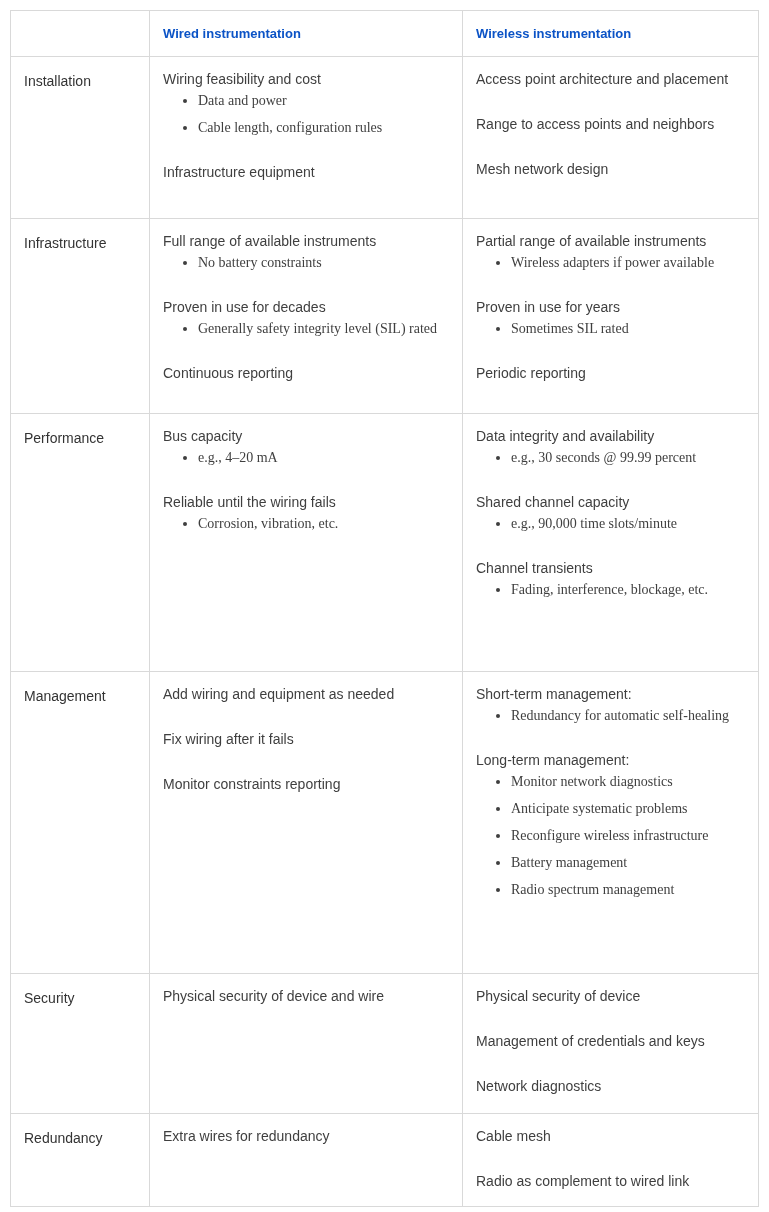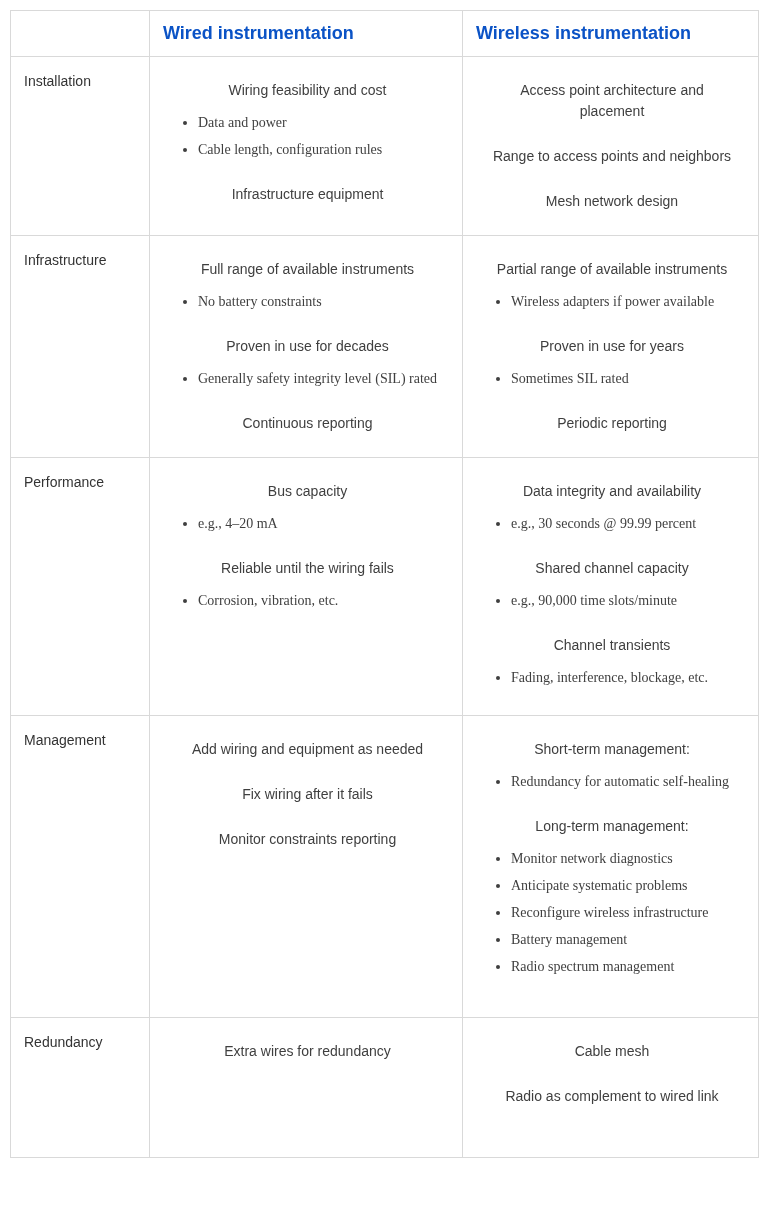--- a/index.html
+++ b/index.html
@@ -28,37 +28,37 @@
   th,td{
     border:1px solid var(--border);
     vertical-align:top;
     text-align:left;
     padding:12px 10px 12px 13px;
   }
   thead tr{height:43px;}
   th{
     color:var(--header-text);
     font-weight:bold;
-    font-size:18px;
+    font-size:13px;
   }
   td.row-label{
     font-weight:normal;
     color:var(--label-text);
     padding-top:14px;
   }
   
   tbody tr:nth-child(1){height:162px;}
   tbody tr:nth-child(2){height:195px;}
   tbody tr:nth-child(3){height:258px;}
   tbody tr:nth-child(4){height:302px;padding-left:15px;}
   tbody tr:nth-child(5){height:140px;}
   tbody tr:nth-child(6){height:93px;}
   .block{margin:0 0 24px 0;}
   .block:last-child{margin-bottom:0;}
-  .block p{margin:11px;text-align:center;}
+  .block p{margin:0;}
   .block ul{
     margin:0;
     padding-left:35px;
     list-style-type:disc;
     font-family:Liberation Serif, serif;
   }
   .block li{margin:0 0 6px 0;}
   .block li:last-child{margin-bottom:0;}
 </style>
 </head>
@@ -205,20 +205,39 @@
                 <li>Monitor network diagnostics</li>
                 <li>Anticipate systematic problems</li>
                 <li>Reconfigure wireless infrastructure</li>
                 <li>Battery management</li>
                 <li>Radio spectrum management</li>
               </ul>
             </div>
           </td>
         </tr>
         <tr>
+          <td class="row-label">Security</td>
+          <td>
+            <div class="block">
+              <p>Physical security of device and wire</p>
+            </div>
+          </td>
+          <td>
+            <div class="block">
+              <p>Physical security of device</p>
+            </div>
+            <div class="block">
+              <p>Management of credentials and keys</p>
+            </div>
+            <div class="block">
+              <p>Network diagnostics</p>
+            </div>
+          </td>
+        </tr>
+        <tr>
           <td class="row-label">Redundancy</td>
           <td>
             <div class="block">
               <p>Extra wires for redundancy</p>
             </div>
           </td>
           <td>
             <div class="block">
               <p>Cable mesh</p>
             </div>

